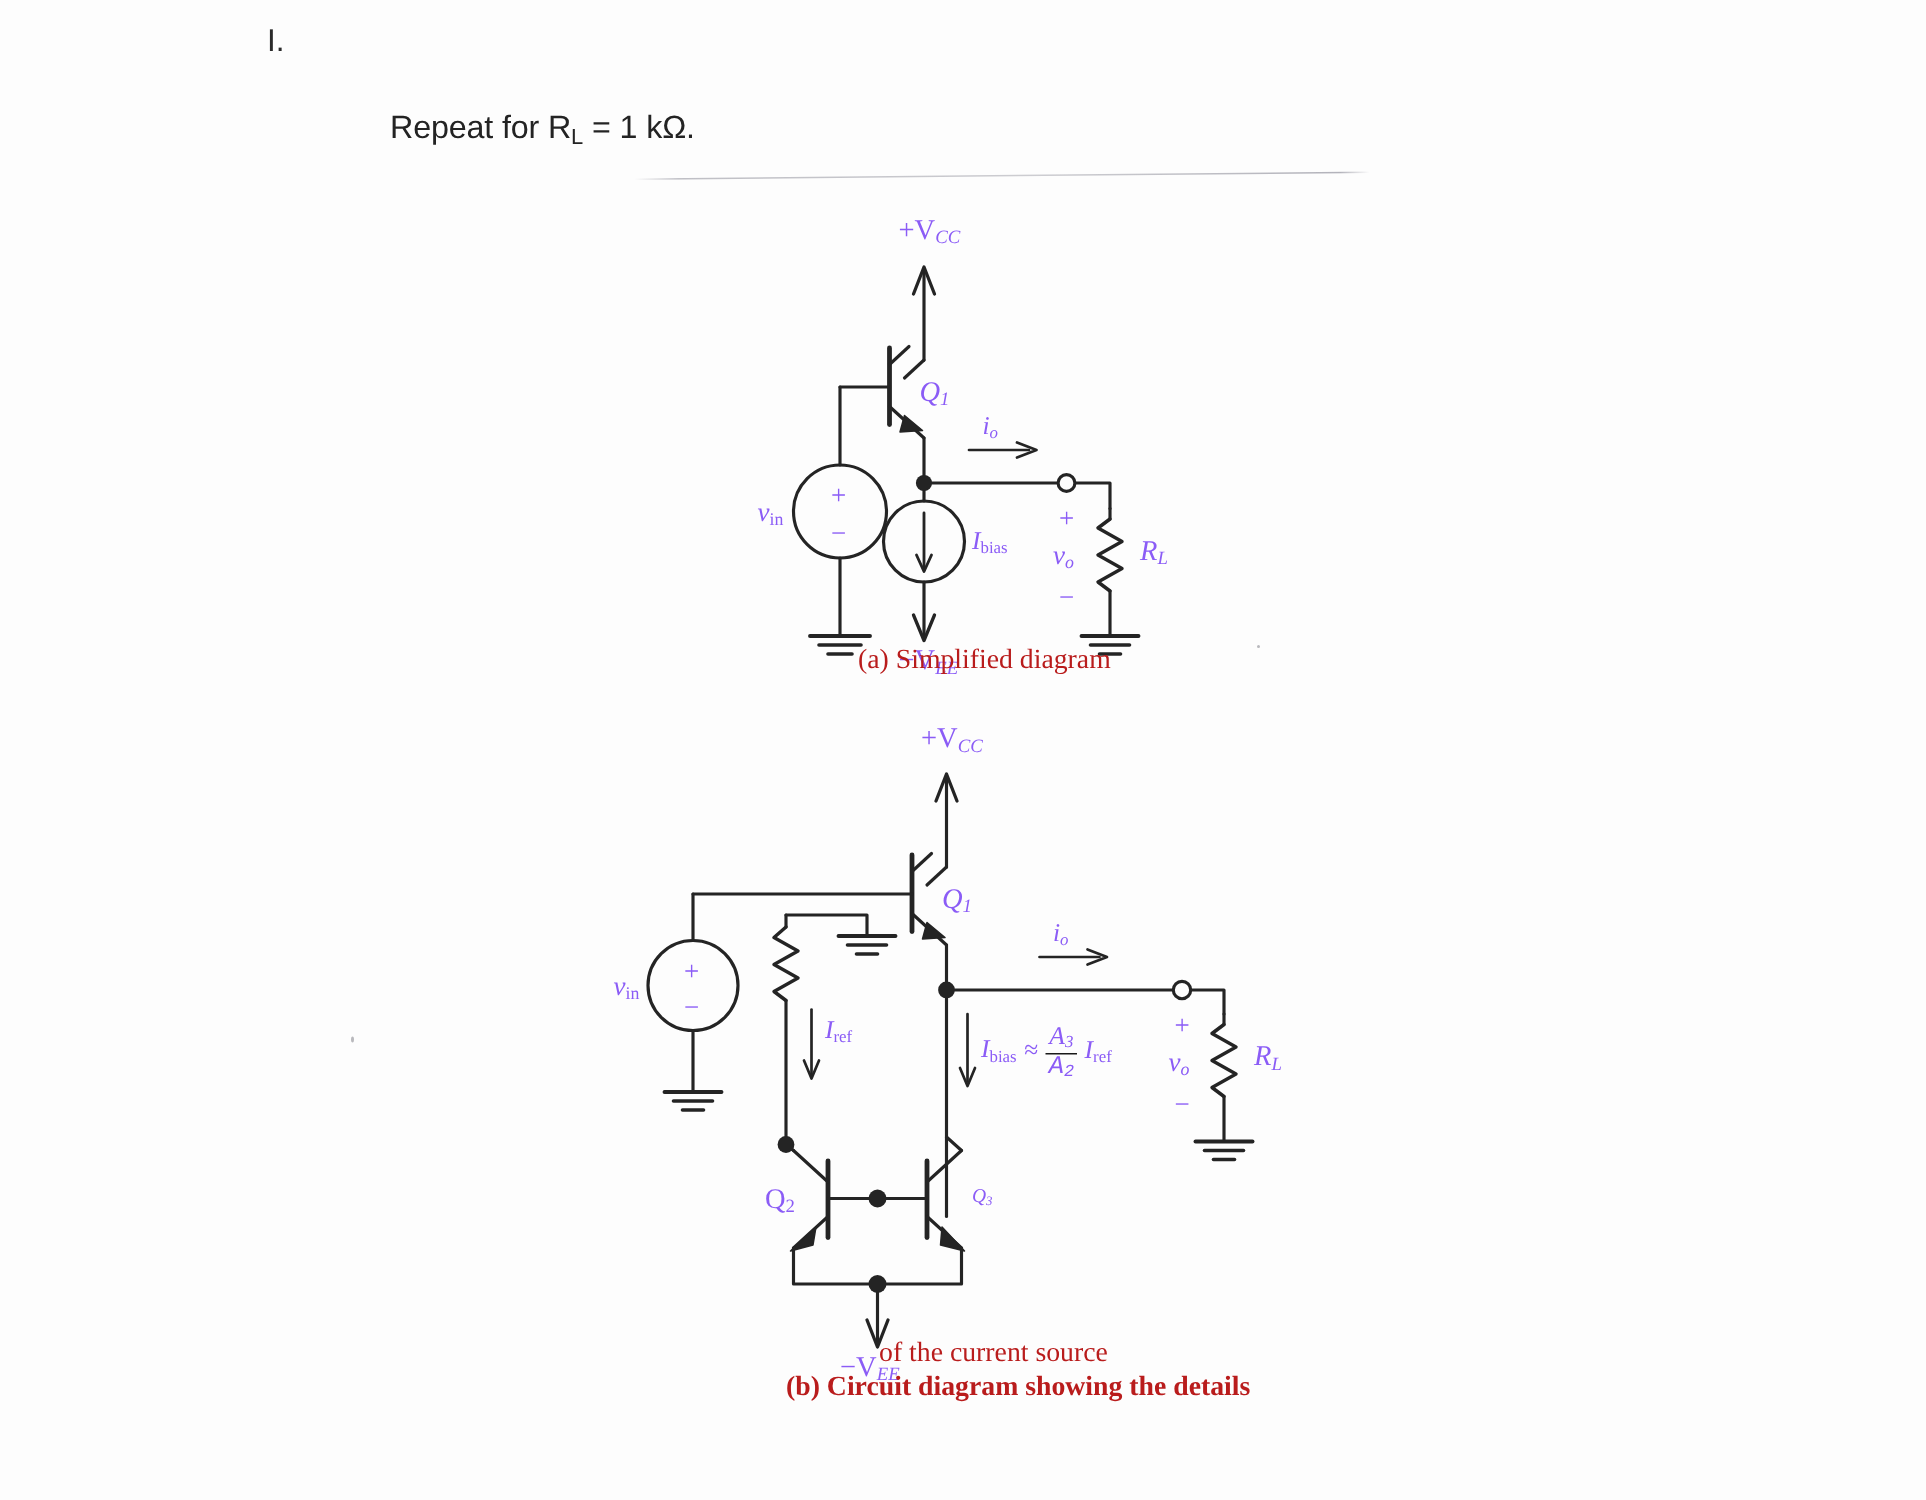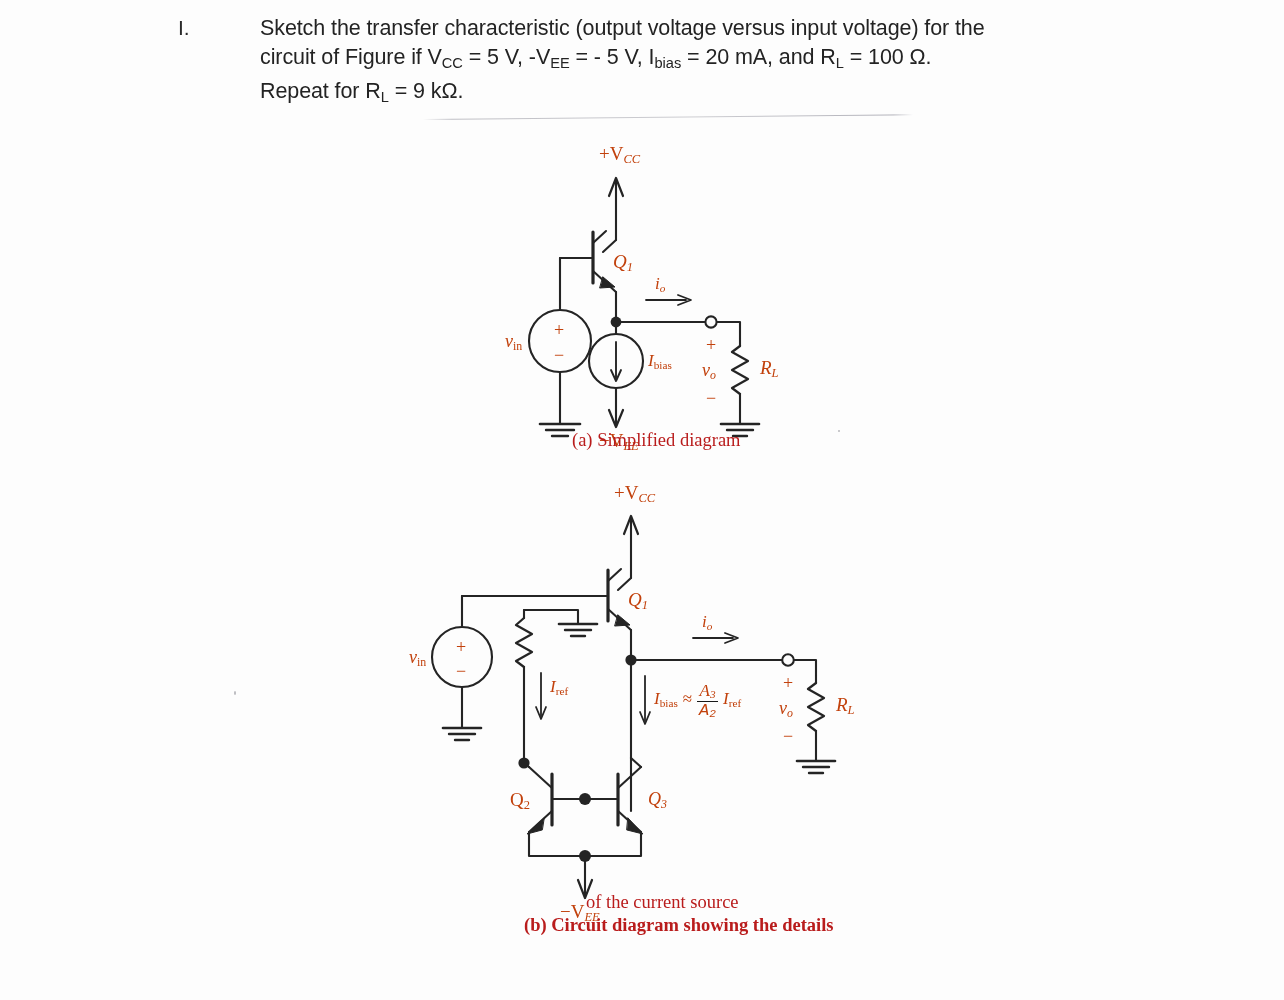--- a/index.html
+++ b/index.html
@@ -103,21 +103,21 @@
   }
   #caption-b2 {
     left: 586px;
     top: 892px;
   }
 
   
   .lbl {
     position: absolute;
     font-family: "Liberation Serif", serif;
-    color: #c2410c;
+    color: #8b5cf6;
     white-space: nowrap;
     line-height: 1;
   }
   .lbl i { font-style: italic; }
   .lbl sub {
     font-size: 0.66em;
     vertical-align: -0.25em;
   }
 
   .frac {
@@ -138,25 +138,23 @@
     background: #b9b9bd;
     border-radius: 50%;
   }
 </style>
 </head>
 <body>
 
 <div id="question-block">
   <span id="question-number">I.</span>
   <div id="question-text">
-    <span>Sketch the transfer characteristic (output voltage versus input voltage) for the</span>
     <br>
-    <span><span>circuit of Figure if V</span><sub>CC</sub><span> = 5 V, -V</span><sub>EE</sub><span> = - 5 V, I</span><sub>bias</sub><span> = 20 mA, and R</span><sub>L</sub><span> = 100 Ω.</span></span>
     <br>
-    <span><span>Repeat for R</span><sub>L</sub><span> = 9 kΩ.</span></span>
+    <span><span>Repeat for R</span><sub>L</sub><span> = 1 kΩ.</span></span>
   </div>
 </div>
 
 <div id="scan-line"></div>
 <div class="speck" style="left:234px;top:691px;width:2px;height:4px;"></div>
 <div class="speck" style="left:838px;top:430px;width:2px;height:2px;"></div>
 
 <div id="figure-a-wrap">
   <svg class="figure-svg" width="420" height="330" viewBox="0 0 420 330">
     <g fill="none" stroke="#242424" stroke-width="2.1" stroke-linecap="round" stroke-linejoin="round">
@@ -350,21 +348,21 @@
     <i><span>I</span></i><sub>ref</sub>
   </div>
 
   <div class="lbl" style="left:254px;top:203px;font-size:17px;">
     <i><span>I</span></i><sub>bias</sub><span style="padding:0 5px;">≈</span><span class="frac"><span class="num"><span>A</span><sub>3</sub></span><span class="den"><span>A</span><sub>2</sub></span></span><span style="padding-left:5px;"><i><span>I</span></i><sub>ref</sub></span>
   </div>
 
   <div class="lbl" style="left:110px;top:312px;font-size:19px;">
     <span>Q</span><sub>2</sub>
   </div>
-  <div class="lbl" style="left:248px;top:312px;font-size:18px;font-style:italic;">
+  <div class="lbl" style="left:248px;top:312px;font-size:13px;font-style:italic;">
     <span>Q</span><sub>3</sub>
   </div>
   <div class="lbl" style="left:160px;top:424px;font-size:19px;">
     <span>−V</span><i><sub>EE</sub></i>
   </div>
   <div class="lbl" style="left:383px;top:196px;font-size:18px;">
     <span>+</span>
   </div>
   <div class="lbl" style="left:379px;top:221px;font-size:18px;font-style:italic;">
     <span>v</span><sub>o</sub>

